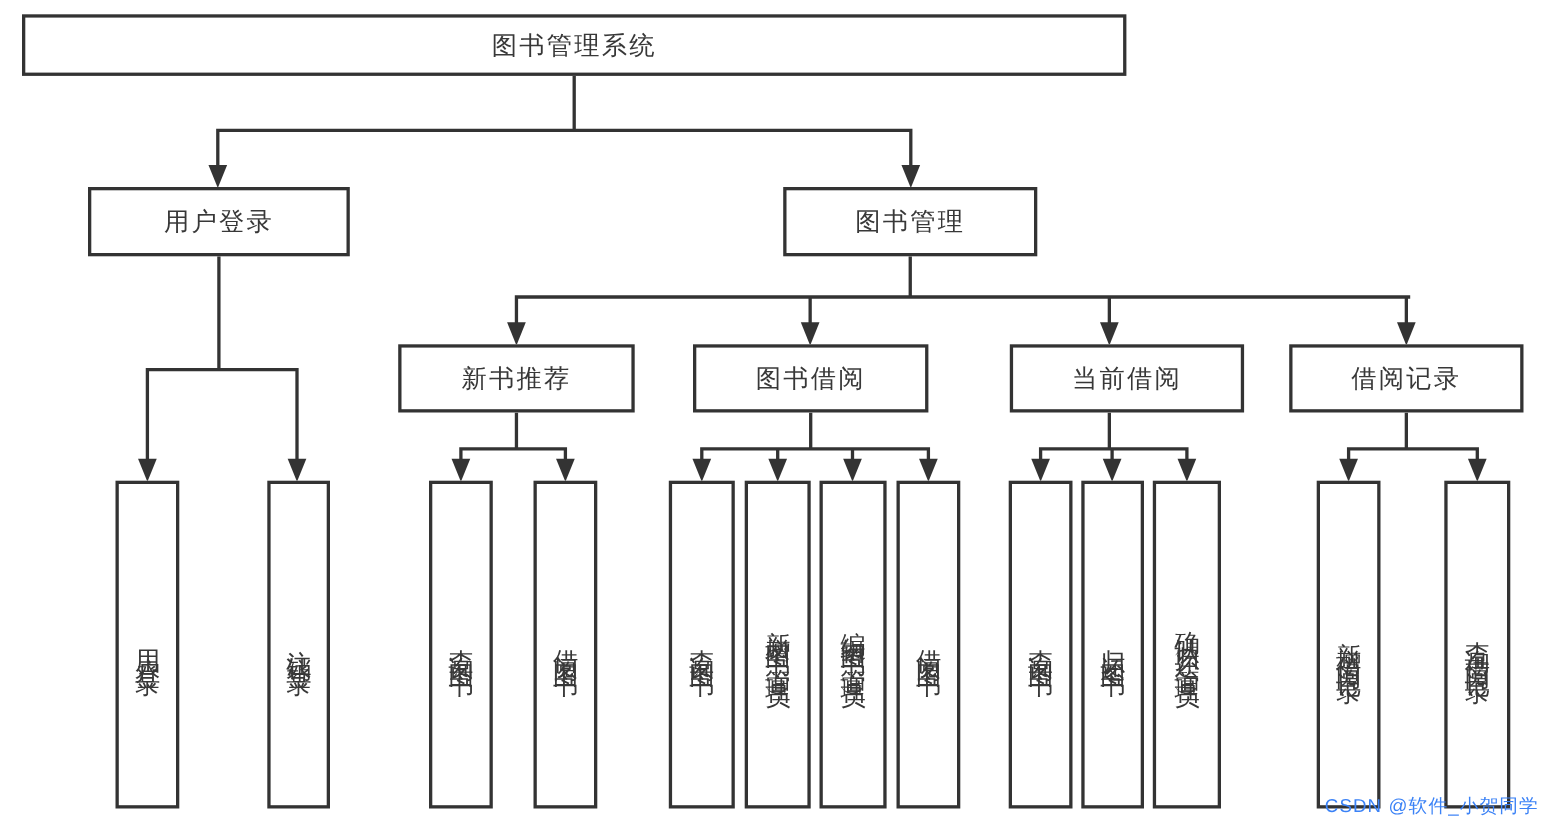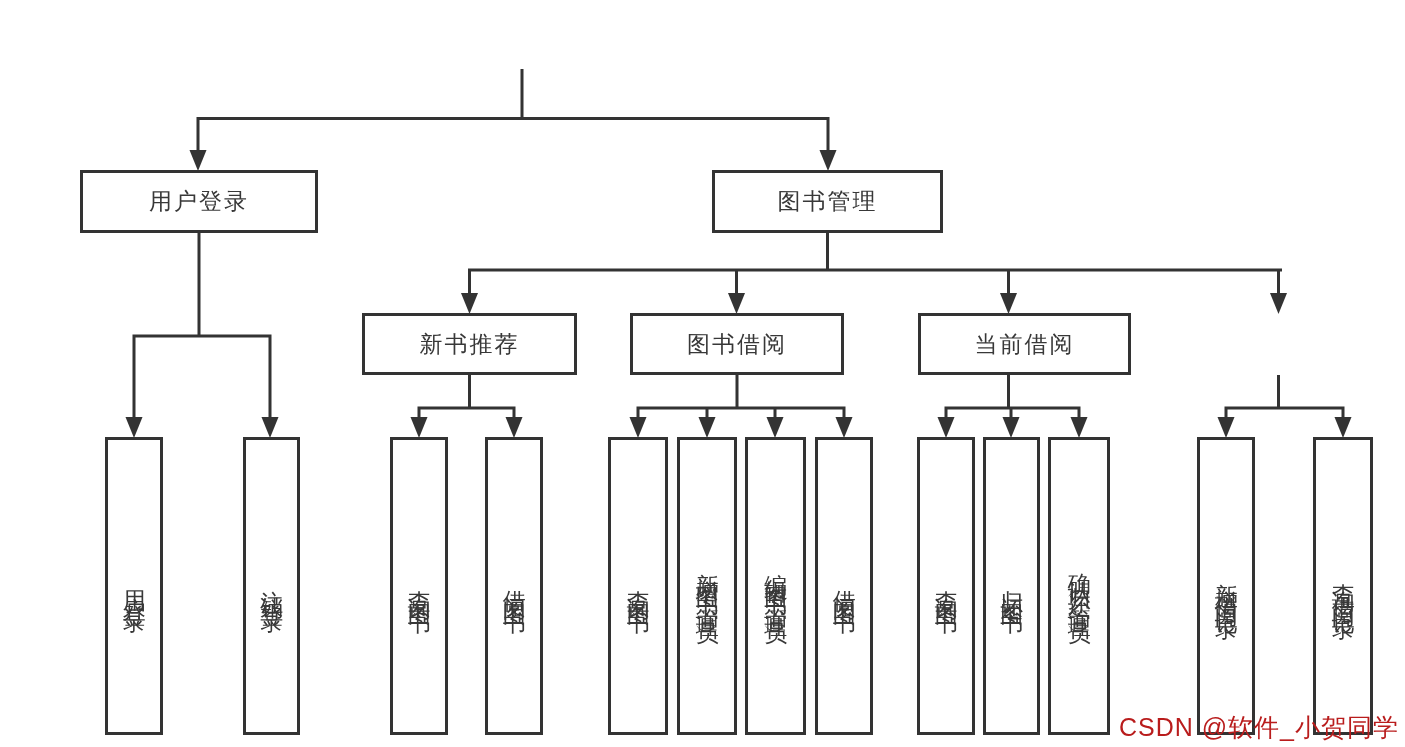--- a/index.html
+++ b/index.html
@@ -43,22 +43,22 @@
     writing-mode: vertical-rl;
     text-orientation: mixed;
     letter-spacing: 7px;
     line-height: 1.1;
     white-space: nowrap;
   }
   .watermark {
     position: absolute;
     right: 6px;
     bottom: 3px;
-    font-size: 25px;
-    color: #b91c1c;
+    font-size: 17px;
+    color: #3b82f6;
     z-index: 5;
     letter-spacing: 1px;
   }
 </style>
 </head>
 <body>
 
 <div id="stage">
 
   <svg id="connectors" width="1405" height="747" viewBox="0 0 1405 747">
@@ -97,27 +97,29 @@
       <polygon points="766.5,417 783.5,417 775,438"></polygon>
       <polygon points="835.5,417 852.5,417 844,438"></polygon>
       <polygon points="937.5,417 954.5,417 946,438"></polygon>
       <polygon points="1002.5,417 1019.5,417 1011,438"></polygon>
       <polygon points="1070.5,417 1087.5,417 1079,438"></polygon>
       <polygon points="1217.5,417 1234.5,417 1226,438"></polygon>
       <polygon points="1334.5,417 1351.5,417 1343,438"></polygon>
     </g>
   </svg>
 
+  <div class="node hnode" style="left:20px; top:13px; width:1004px; height:56px;">图书管理系统</div>
 
   <div class="node hnode" style="left:80px; top:170px; width:238px; height:63px;">用户登录</div>
   <div class="node hnode" style="left:712px; top:170px; width:231px; height:63px;font-family:Liberation Serif, serif;">图书管理</div>
 
   <div class="node hnode" style="left:630px; top:313px; width:214px; height:62px;">图书借阅</div>
   <div class="node hnode" style="left:362px; top:313px; width:215px; height:62px;">新书推荐</div>
   <div class="node hnode" style="left:902px; top:313px; width:213px; height:62px;margin-left:16px;">当前借阅</div>
+  <div class="node hnode" style="left:1172px; top:313px; width:213px; height:62px;">借阅记录</div>
 
   <div class="node vnode" style="left:105px; top:437px; width:58px; height:298px;">
     <span class="vtext">用户登录</span>
   </div>
   <div class="node vnode" style="left:243px; top:437px; width:57px; height:298px;">
     <span class="vtext">注销登录</span>
   </div>
 
   <div class="node vnode" style="left:390px; top:437px; width:58px; height:298px;">
     <span class="vtext">查询图书</span>

